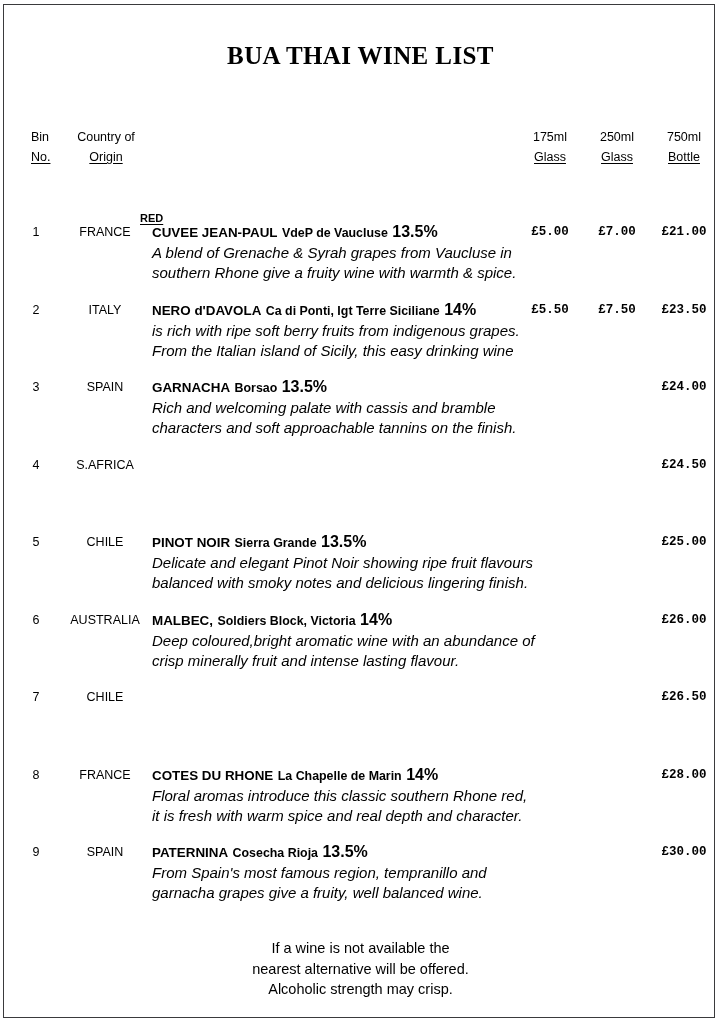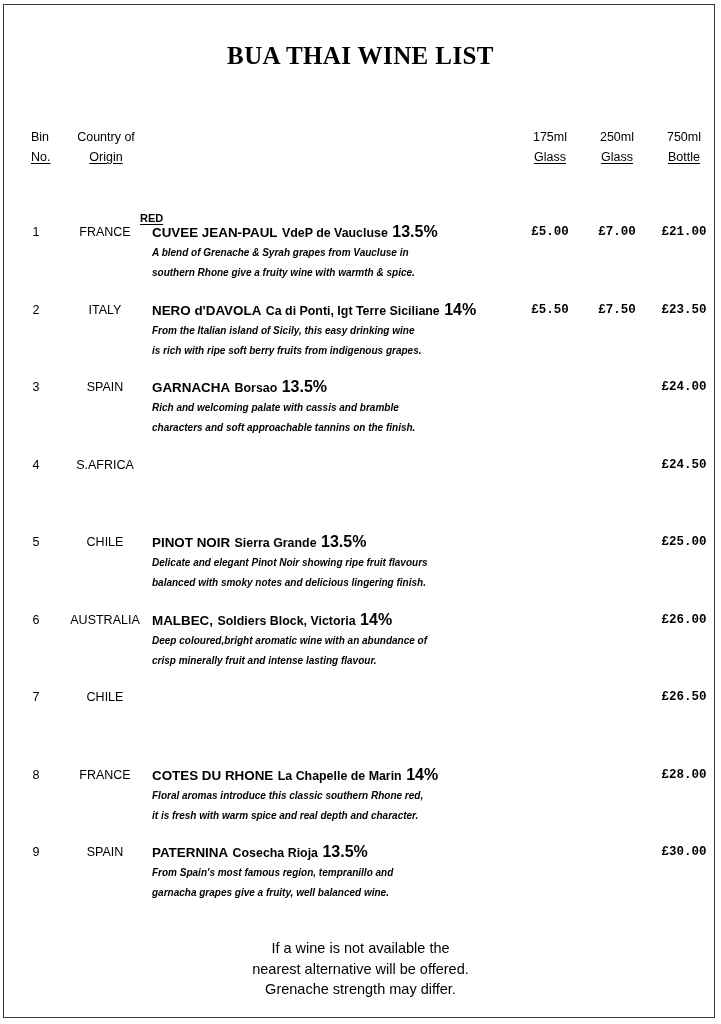--- a/index.html
+++ b/index.html
@@ -118,24 +118,23 @@
   .wine-name {
     font-weight: bold;
     line-height: 20px;
     white-space: nowrap;
   }
   .wine-name .grape { font-size: 13.4px; }
   .wine-name .producer { font-size: 12.4px; text-align: center; }
   .wine-name .abv { font-size: 16px; }
   .wine-desc {
     font-style: italic;
-    font-size: 10px;
+    font-size: 15px;
     line-height: 20px;
     white-space: nowrap;
-    font-weight: bold;
   }
   .price {
     position: absolute;
     top: 0;
     width: 78px;
     text-align: center;
     font-weight: bold;
     font-size: 12.5px;
     line-height: 20px;
     font-family: Liberation Mono, monospace;
@@ -204,22 +203,22 @@
           </div>
           <div class="price p1">£5.00</div>
           <div class="price p2">£7.00</div>
           <div class="price p3">£21.00</div>
         </div>
         <div class="wine-row">
           <div class="bin">2</div>
           <div class="country">ITALY</div>
           <div class="wine-main">
             <div class="wine-name"><span class="grape">NERO d'DAVOLA</span> <span class="producer">Ca di Ponti, Igt Terre Siciliane</span> <span class="abv">14%</span></div>
+            <div class="wine-desc">is rich with ripe soft berry fruits from indigenous grapes.</div>
             <div class="wine-desc">From the Italian island of Sicily, this easy drinking wine</div>
-            <div class="wine-desc">is rich with ripe soft berry fruits from indigenous grapes.</div>
           </div>
           <div class="price p1">£5.50</div>
           <div class="price p2">£7.50</div>
           <div class="price p3">£23.50</div>
         </div>
         <div class="wine-row">
           <div class="bin">3</div>
           <div class="country">SPAIN</div>
           <div class="wine-main">
             <div class="wine-name"><span class="grape">GARNACHA</span> <span class="producer">Borsao</span> <span class="abv">13.5%</span></div>
@@ -290,16 +289,16 @@
           </div>
           <div class="price p1"></div>
           <div class="price p2"></div>
           <div class="price p3">£30.00</div>
         </div>
       </div>
 
     <div class="footer">
       <span>If a wine is not available the</span>
       <span>nearest alternative will be offered.</span>
-      <span>Grenache strength may differ.</span>
+      <span>Alcoholic strength may crisp.</span>
     </div>
   </div>
 </div>
 
 </body></html>

